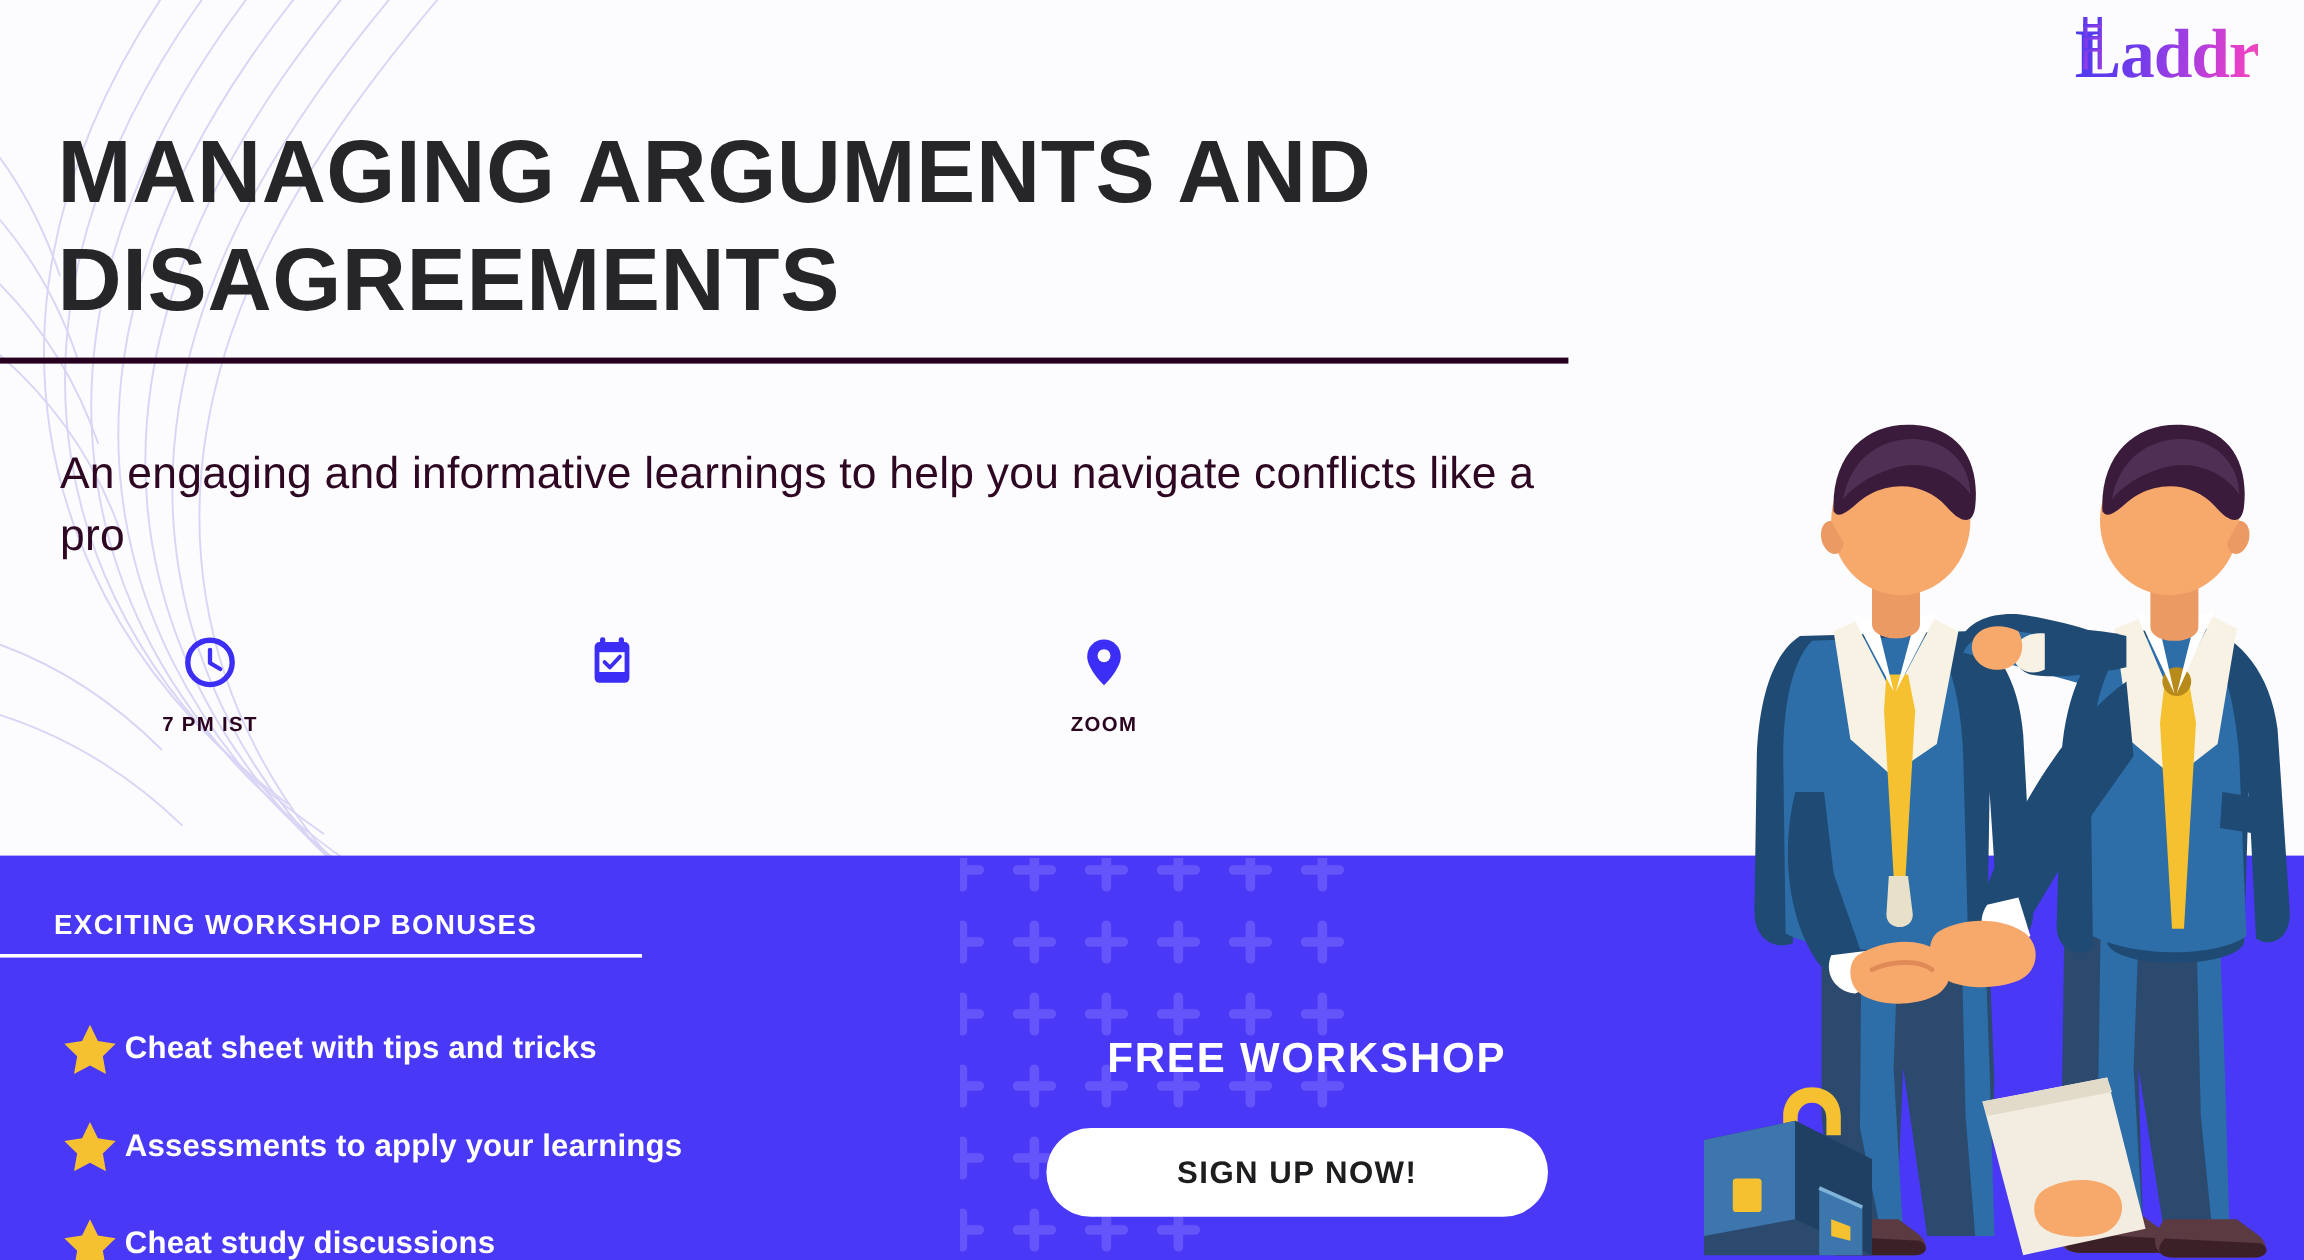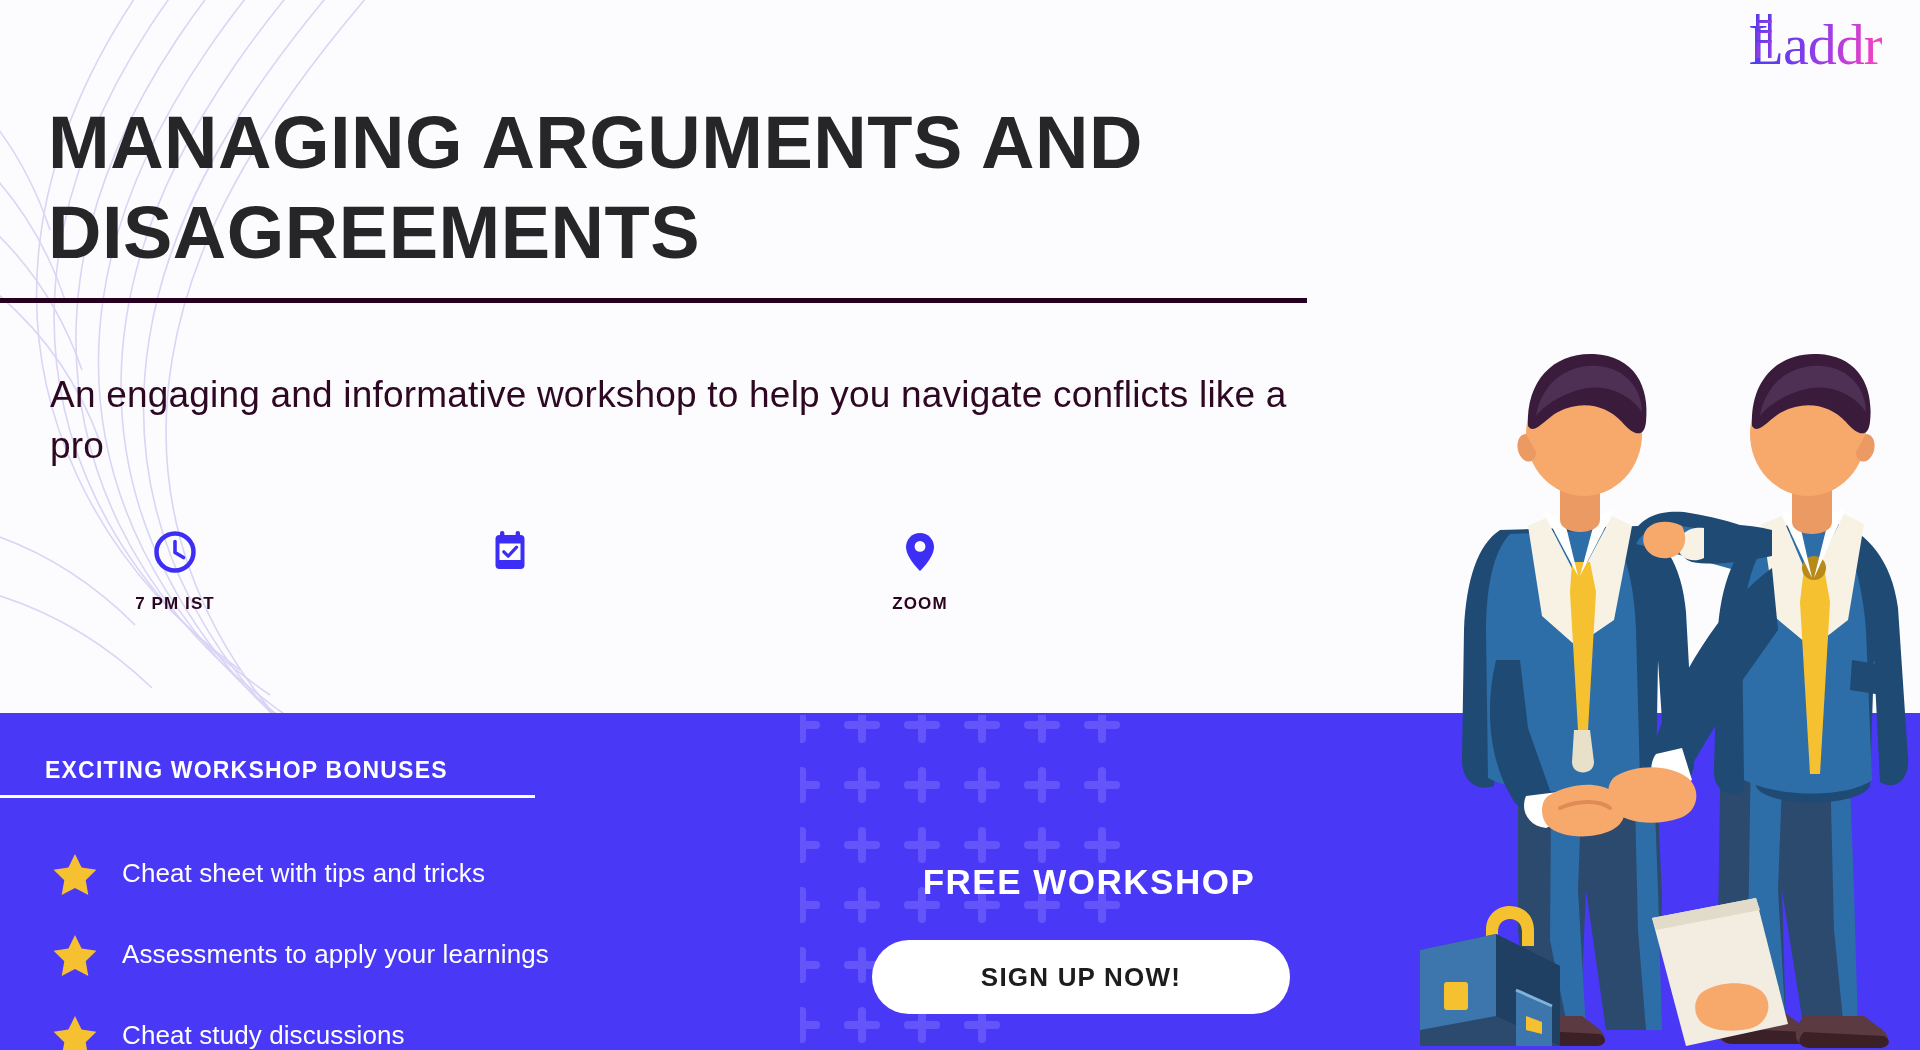--- a/index.html
+++ b/index.html
@@ -34,21 +34,21 @@
     position: absolute;
     right: 38px;
     top: 16px;
     z-index: 20;
     display: flex;
     align-items: flex-end;
   }
   .logo-text {
     font-family: "Liberation Serif", serif;
     font-size: 58px;
-    font-weight: 400;
+    font-weight: 700;
     line-height: 1;
     letter-spacing: -1px;
     background: linear-gradient(100deg, #4a3af0 0%, #6f3ceb 35%, #a83ee0 62%, #e840c8 88%, #f24bb6 100%);
     -webkit-background-clip: text;
     background-clip: text;
     color: transparent;
     -webkit-text-fill-color: transparent;
   }
   .logo-ladder {
     position: absolute;
@@ -182,23 +182,23 @@
   }
   .bonus-star {
     width: 46px;
     height: 46px;
     flex: 0 0 46px;
     display: flex;
     align-items: center;
     justify-content: center;
   }
   .bonus-text {
-    margin-left: 24px;
+    margin-left: 6px;
     font-size: 26px;
-    font-weight: 400;
+    font-weight: 700;
     color: #ffffff;
     letter-spacing: 0.1px;
   }
 
   
   .cta-head {
     position: absolute;
     left: 904px;
     top: 862px;
     width: 370px;
@@ -278,21 +278,21 @@
       <rect x="4" y="16" width="15.6" height="3" fill="url(#gladder)"></rect>
       <rect x="4" y="26" width="15.6" height="3" fill="url(#gladder)"></rect>
     </svg>
     <span class="logo-text">Laddr</span>
   </div>
 
   <h1 class="headline">MANAGING ARGUMENTS AND DISAGREEMENTS</h1>
 
   <div class="rule-dark"></div>
 
-  <p class="subhead">An engaging and informative workshop to help you navigate conflicts like a pro</p>
+  <p class="subhead">An engaging and informative learnings to help you navigate conflicts like a pro</p>
 
   <div class="meta-row">
 
     <div class="meta-item m-time">
       <span class="meta-icon">
         <svg width="46" height="46" viewBox="0 0 46 46" xmlns="http://www.w3.org/2000/svg">
           <circle cx="23" cy="23" r="18.5" fill="none" stroke="#3d2ef5" stroke-width="4.5"></circle>
           <path d="M23 12.5 V23.5 L31.5 28.5" fill="none" stroke="#3d2ef5" stroke-width="3.6" stroke-linecap="round" stroke-linejoin="round"></path>
         </svg>
       </span>

